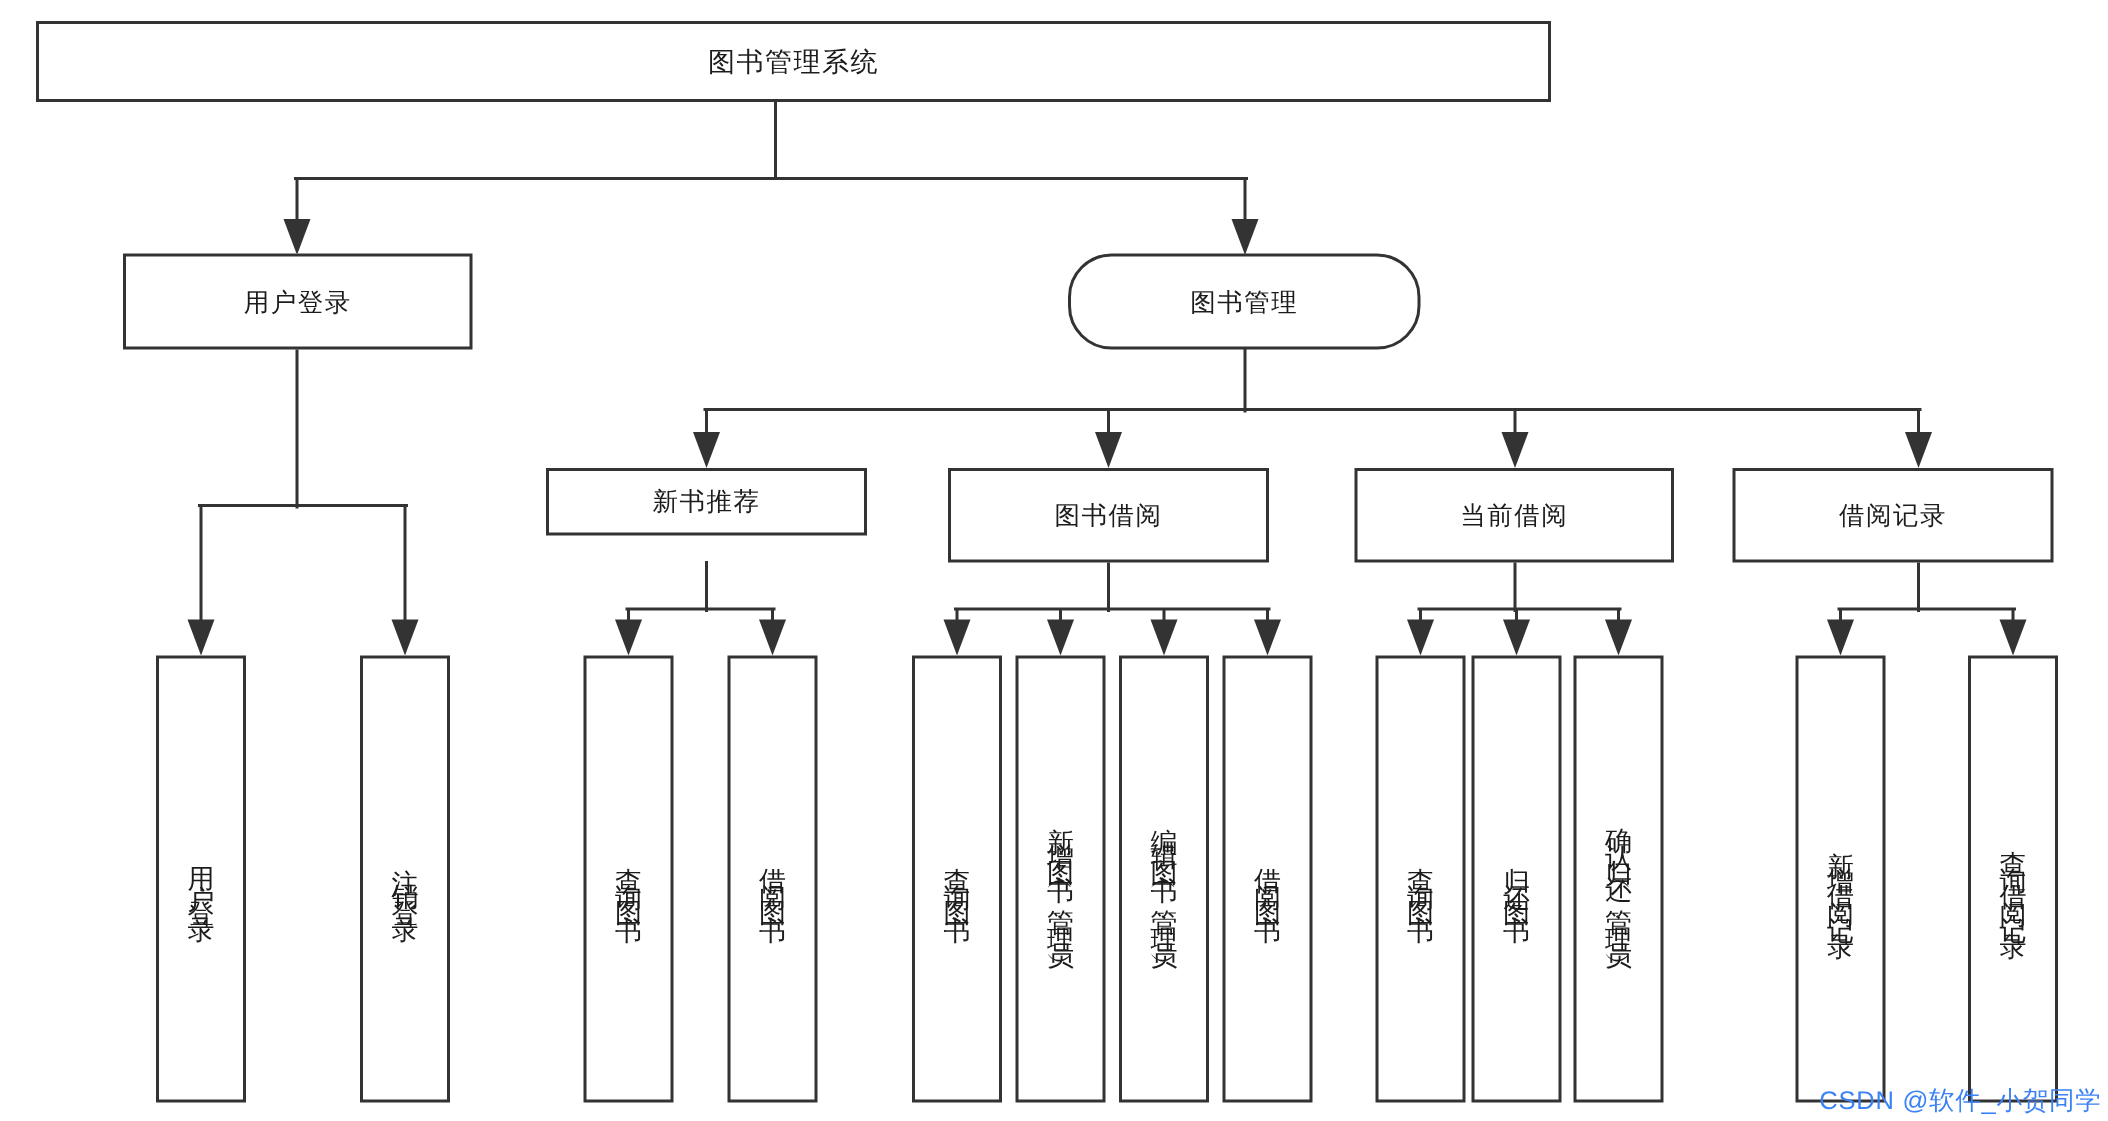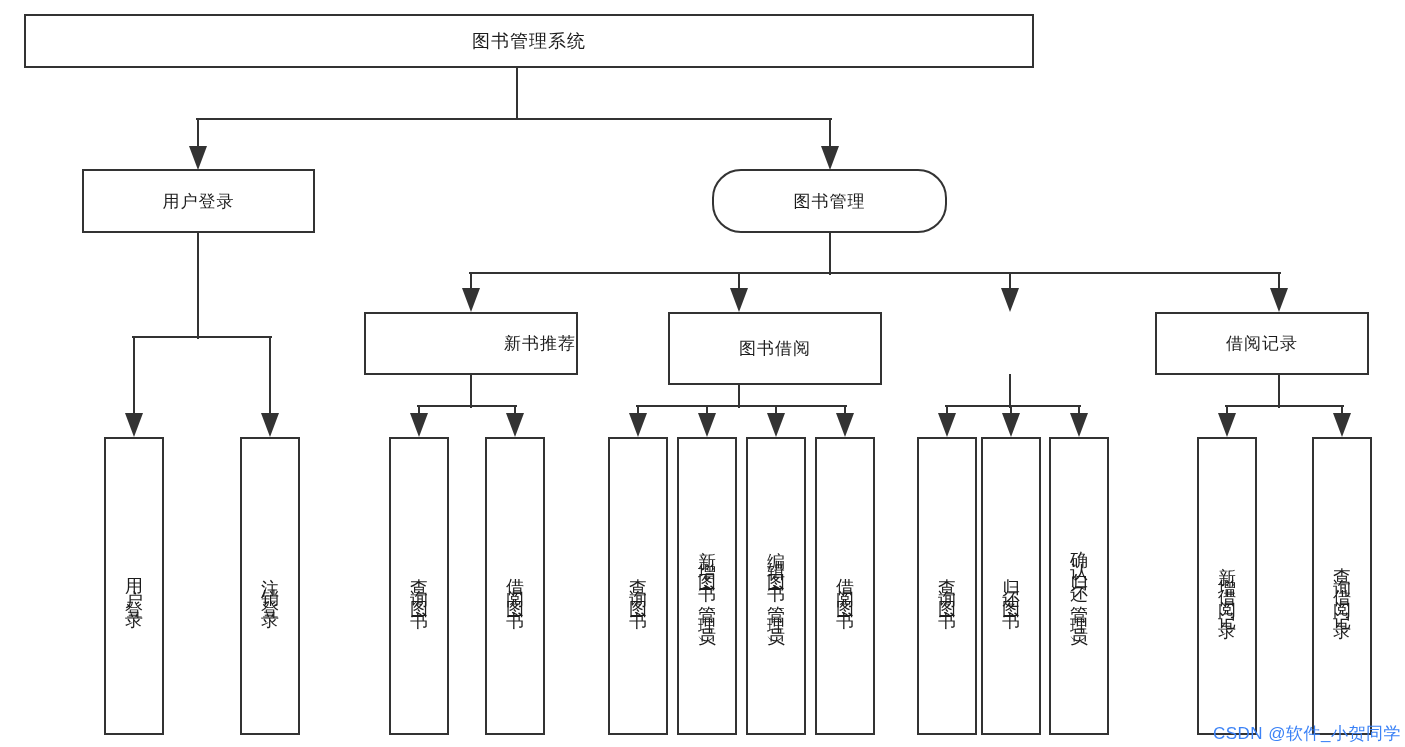--- a/index.html
+++ b/index.html
@@ -42,22 +42,22 @@
     letter-spacing: 11px;
     line-height: 1;
     white-space: nowrap;
   }
   
   #b-root   { left: 12px;  top: 14px;  width: 1010px; height: 54px; font-size: 18px; margin-left: 12px; }
   
   #b-l2-0   { left: 82px;  top: 169px; width: 233px;  height: 64px; }
   #b-l2-1   { left: 712px; top: 169px; width: 235px;  height: 64px; border-radius: 29px; }
   
-  #b-l3-0   { left: 364px;  top: 312px; width: 214px; height: 63px; justify-content: flex-end; }
-  #b-l3-1   { left: 668px;  top: 312px; width: 214px; height: 73px; }
+  #b-l3-0   { left: 364px;  top: 312px; width: 214px; height: 45px; }
+  #b-l3-1   { left: 632px;  top: 312px; width: 214px; height: 63px; }
   #b-l3-2   { left: 903px;  top: 312px; width: 213px; height: 63px; }
   #b-l3-3   { left: 1155px; top: 312px; width: 214px; height: 63px; }
   
   #b-g1-0 { left: 104px; }
   #b-g1-1 { left: 240px; }
   #b-g2-0 { left: 389px; }
   #b-g2-1 { left: 485px; }
   #b-g3-0 { left: 608px; }
   #b-g3-1 { left: 677px; }
   #b-g3-2 { left: 746px; }
@@ -138,20 +138,23 @@
   <div class="node" id="b-l2-1">
     <span>图书管理</span>
   </div>
 
   <div class="node" id="b-l3-0">
     <span>新书推荐</span>
   </div>
   <div class="node" id="b-l3-1">
     <span>图书借阅</span>
   </div>
+  <div class="node" id="b-l3-2">
+    <span>当前借阅</span>
+  </div>
   <div class="node" id="b-l3-3">
     <span>借阅记录</span>
   </div>
 
   <div class="node leaf" id="b-g1-0">
     <span class="vtext">用户登录</span>
   </div>
   <div class="node leaf" id="b-g1-1">
     <span class="vtext">注销登录</span>
   </div>

